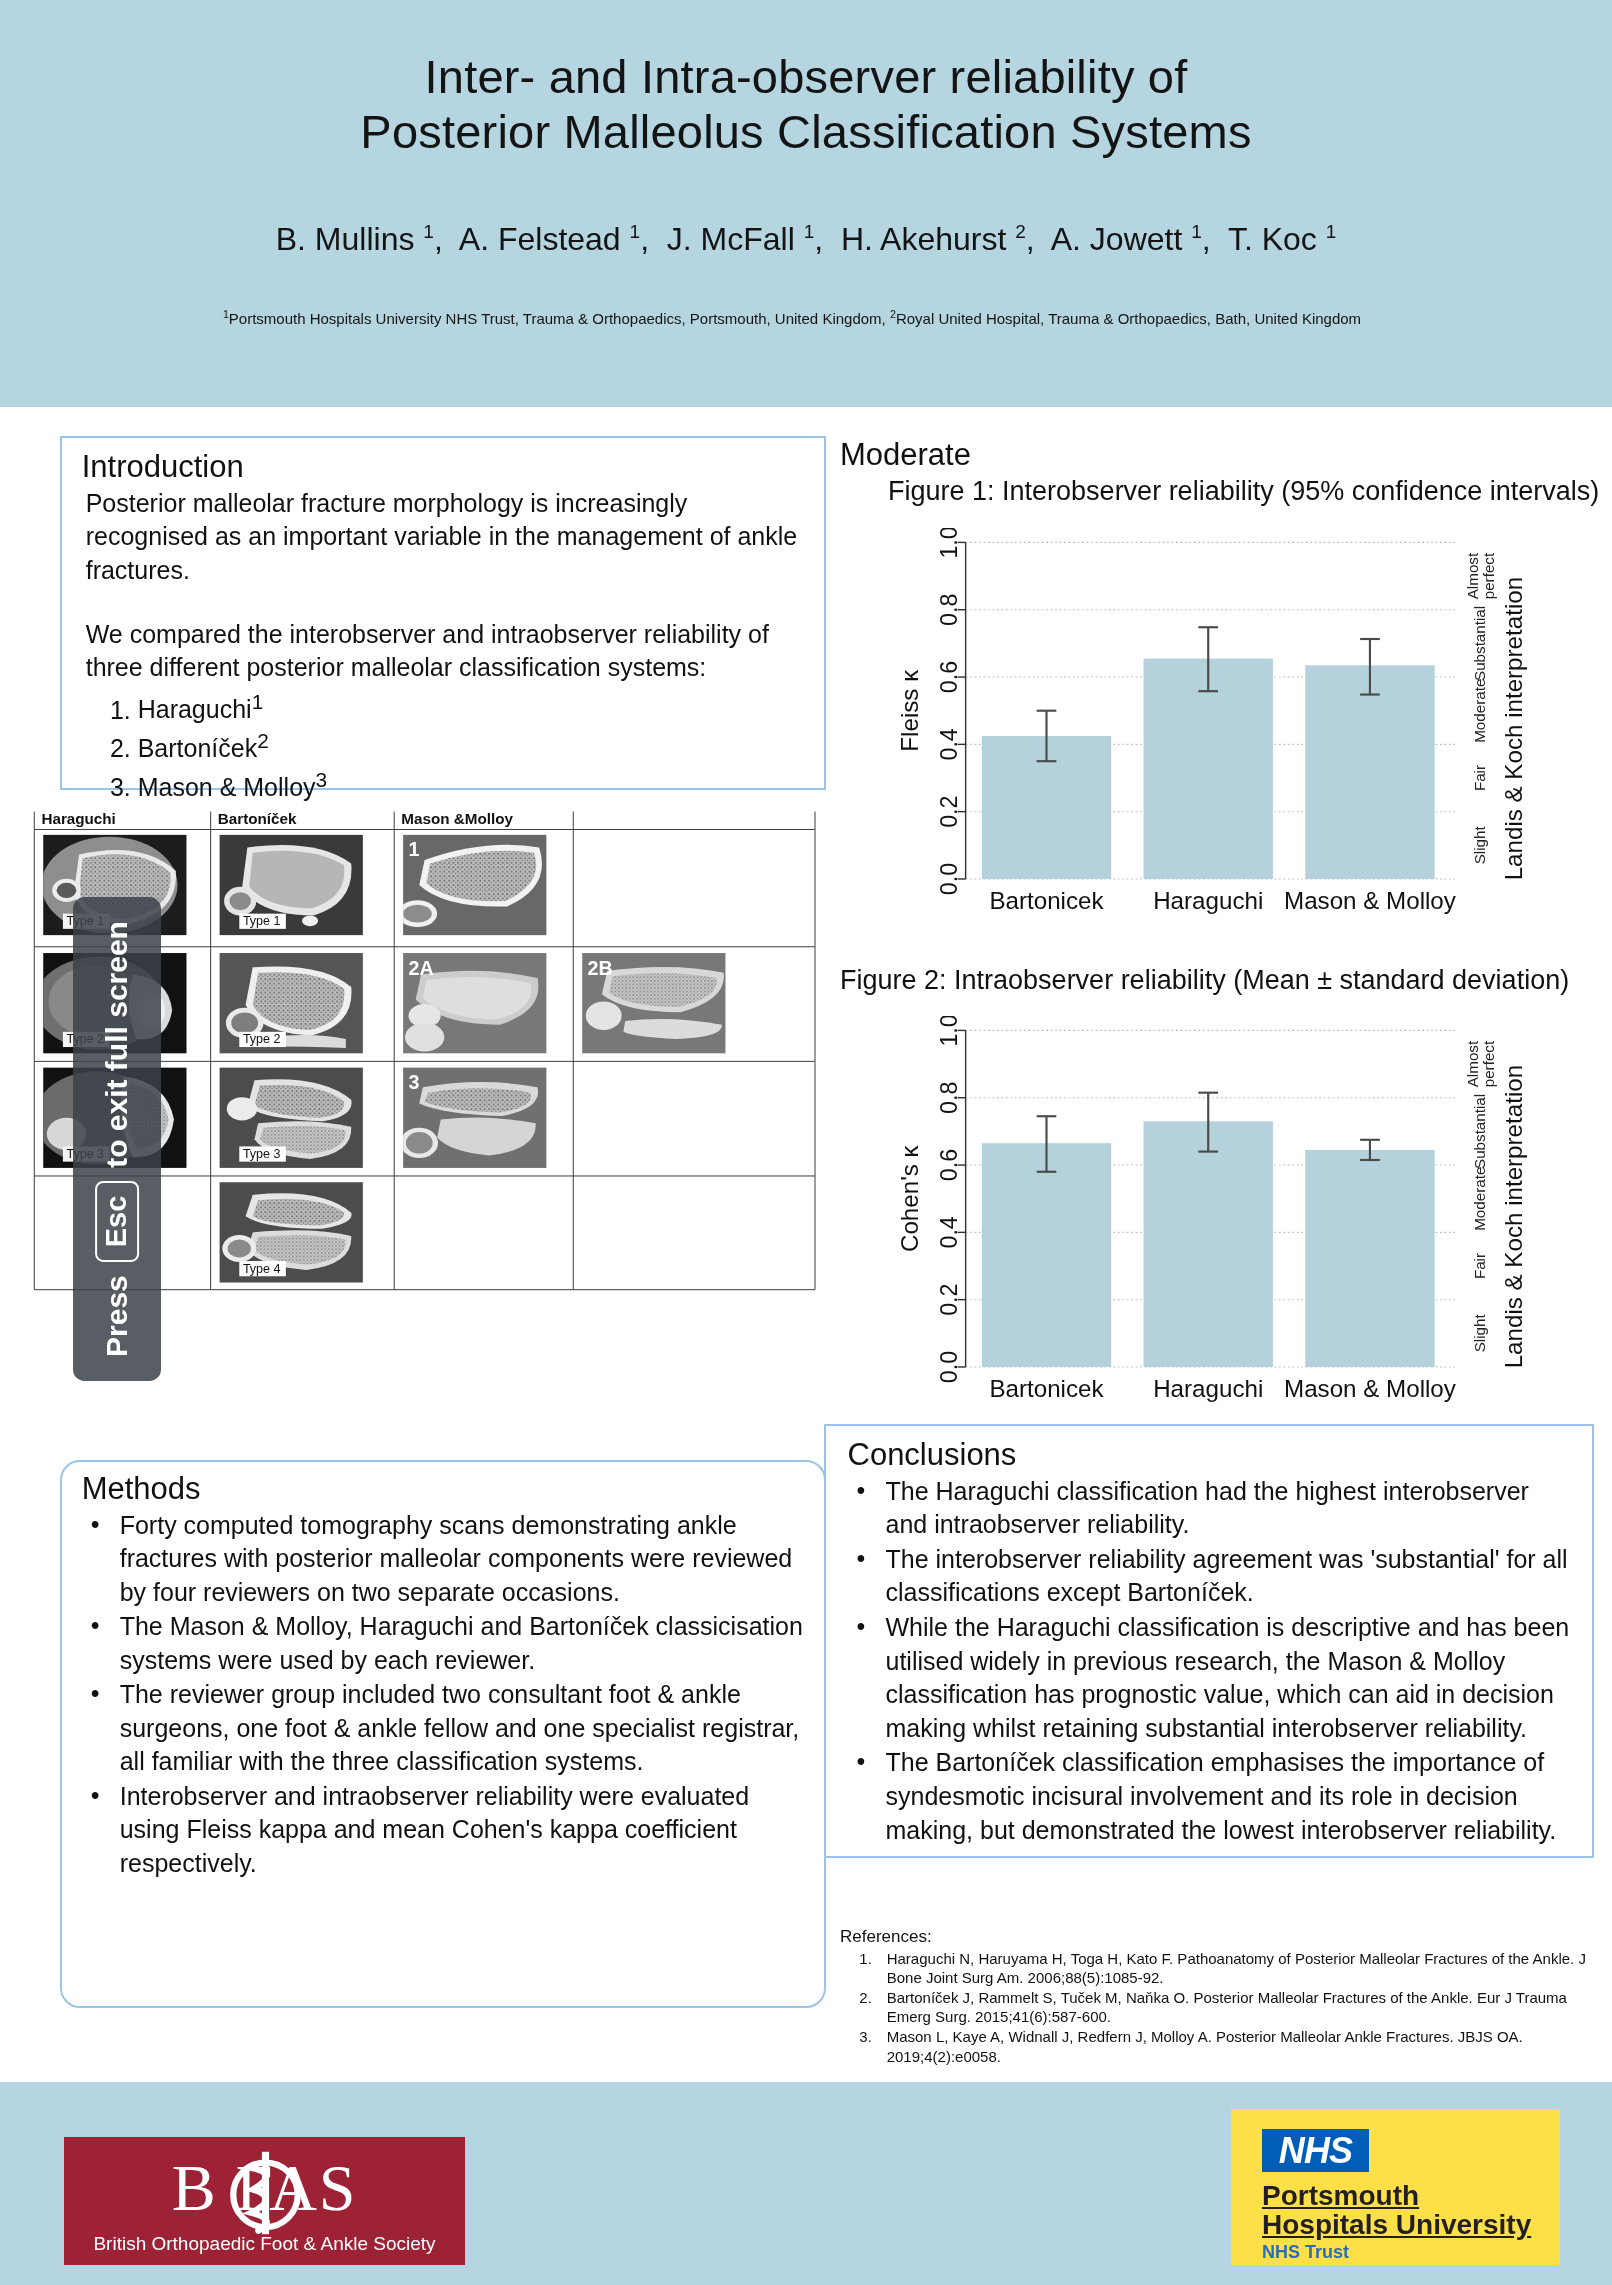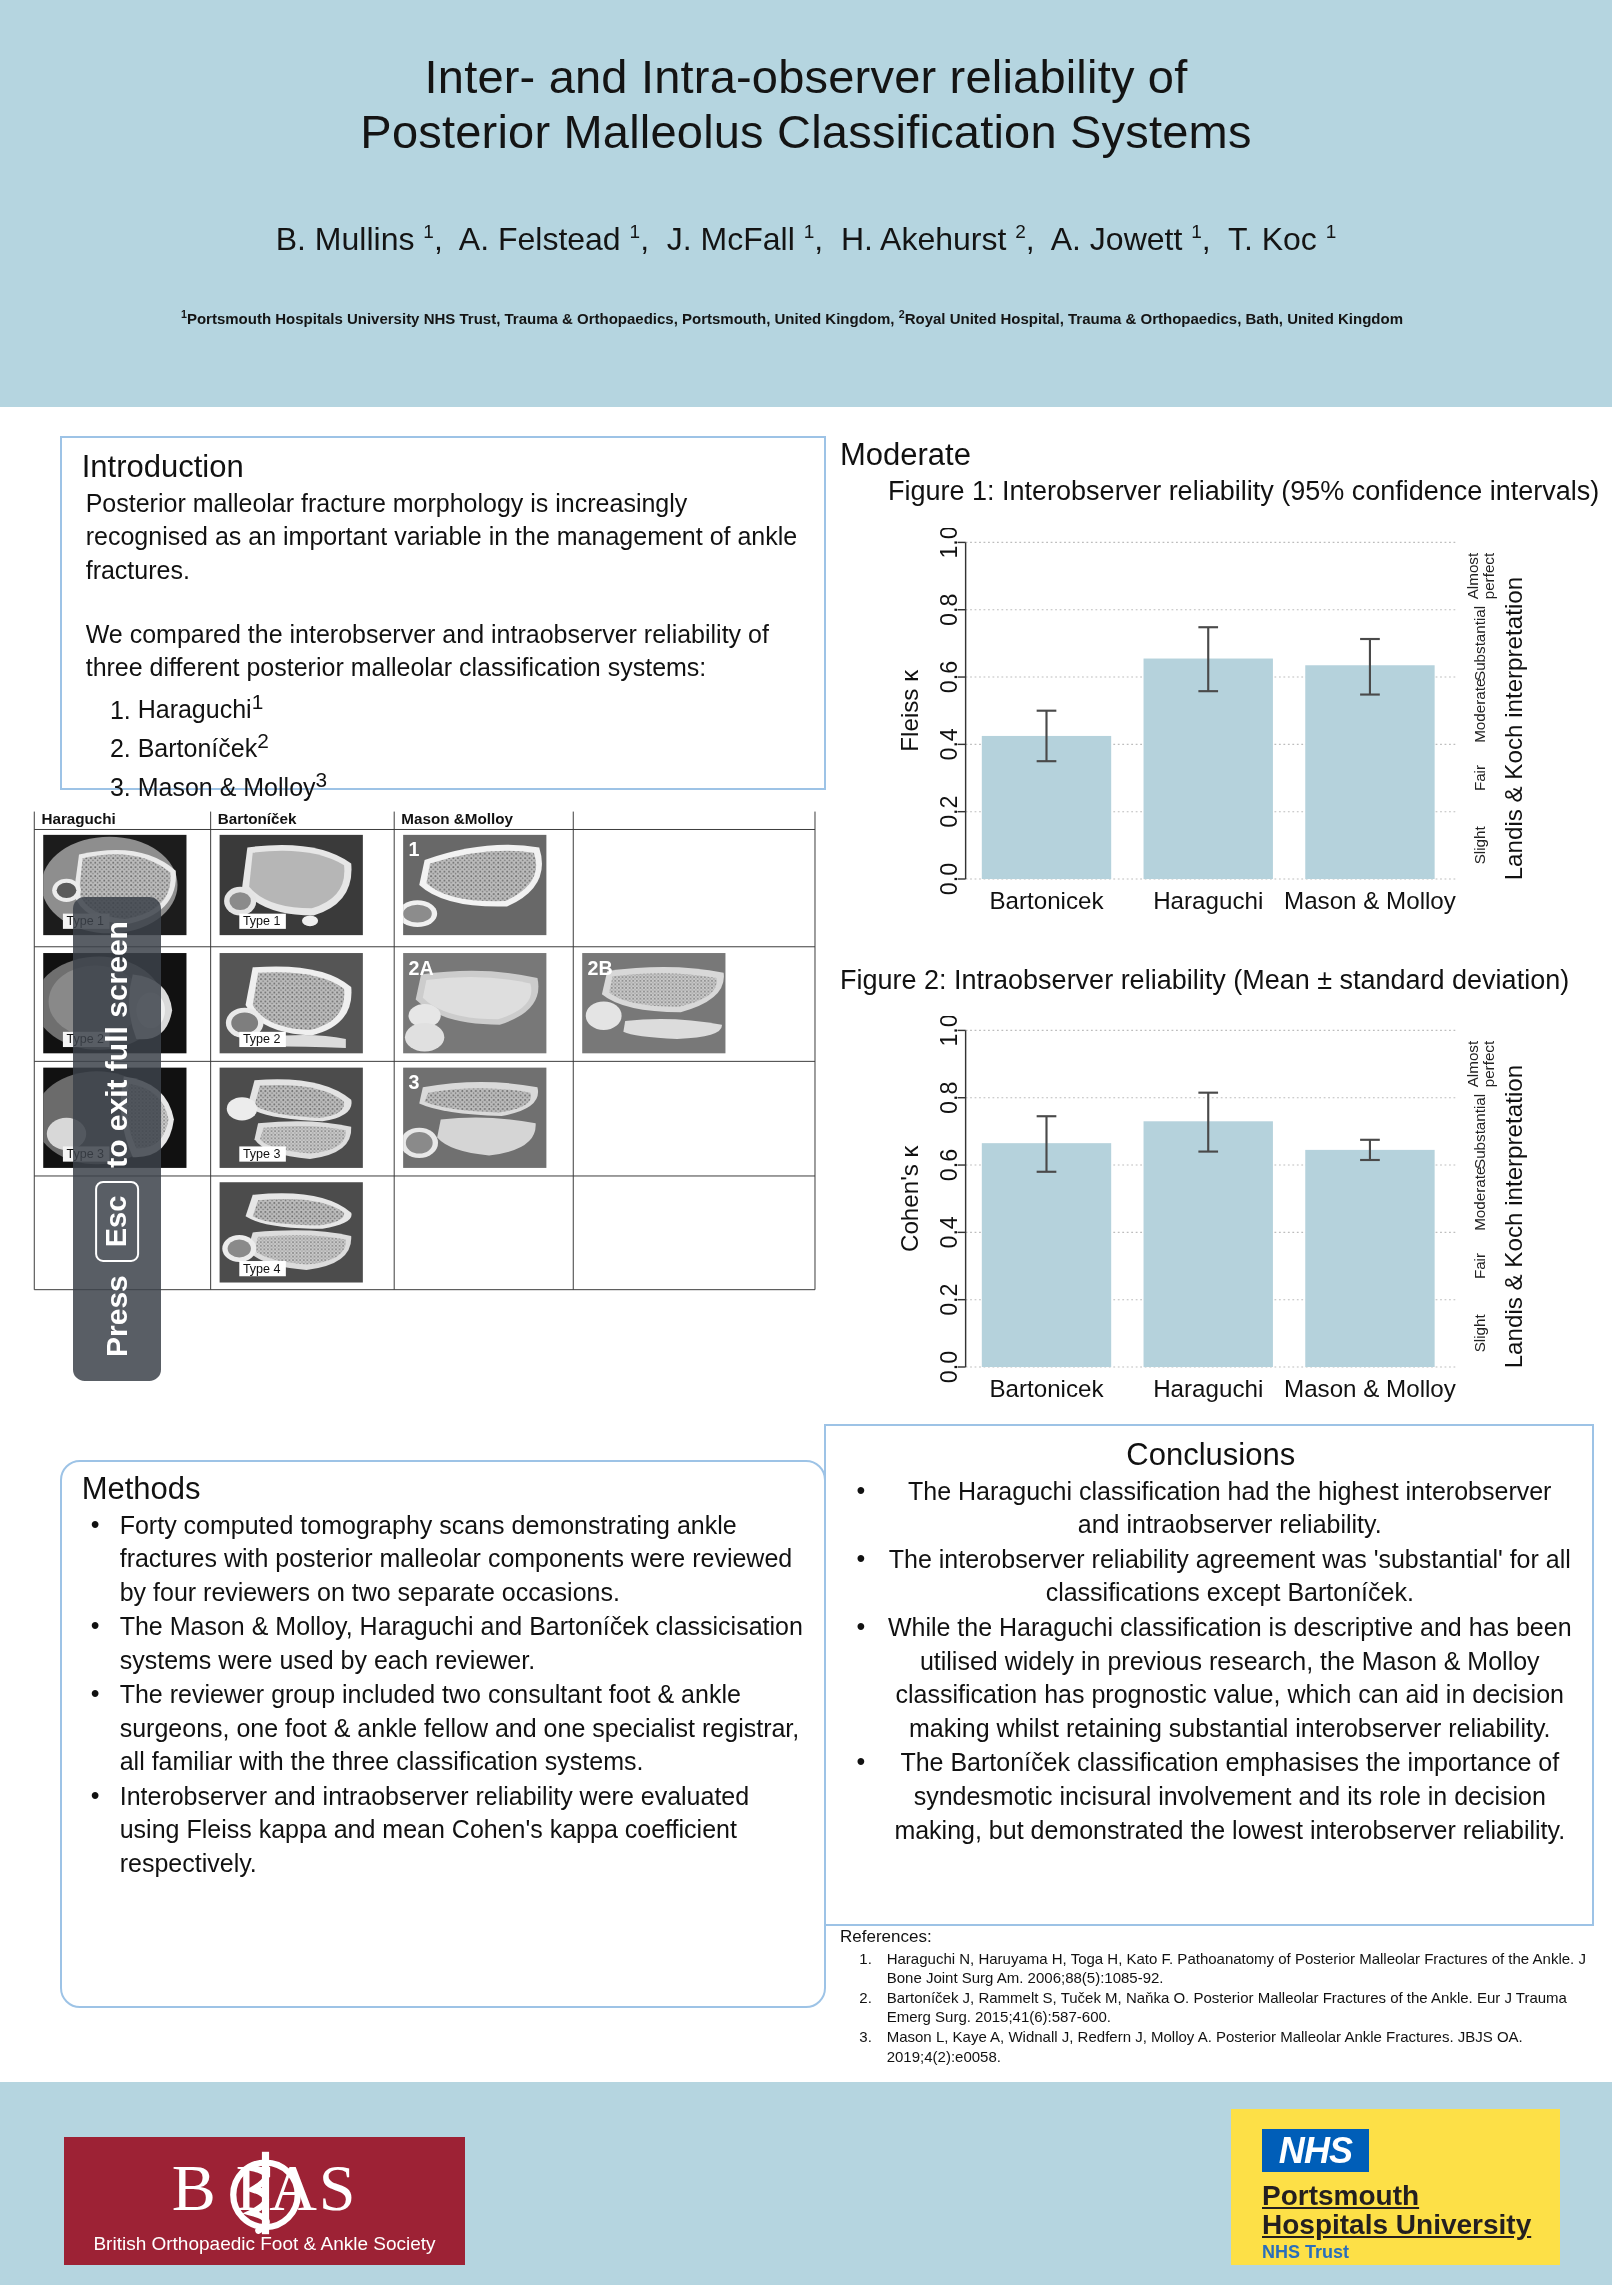--- a/index.html
+++ b/index.html
@@ -23,21 +23,21 @@
     font-size:47px;font-weight:400;line-height:1.18;
     letter-spacing:0.2px;color:#141414;
   }
   .poster-authors{
     margin:14px;padding-top:47px;
     font-size:32px;font-weight:400;color:#141414;text-align:center;
   }
   .poster-authors sup{font-size:19px;}
   .poster-affil{
     margin:0;padding-top:36px;
-    font-size:15px;font-weight:700;color:#141414;
+    font-size:15px;font-weight:400;color:#141414;
     padding-left:19px;padding-right:47px;
   }
   .poster-affil sup{font-size:10.7px;}
 
   
   .box{
     position:absolute;box-sizing:border-box;
     background:#ffffff;border:2.7px solid #9dc3e6;
   }
   .sec-head{
@@ -57,21 +57,21 @@
   .bullets{list-style:none;margin:1.8px 0 0 0;padding:0;}
   .bullets li{
     font-size:25px;line-height:1.34;position:relative;
     padding-left:38px;margin-bottom:0.9px;
   }
   .bullets li:before{
     content:"\2022";position:absolute;left:9px;top:-0.9px;font-size:25px;
   }
 
   
-  #conclusions{left:824px;top:1424px;width:770px;height:502px;padding:12.5px 18px 9px 21.5px;text-align:center;}
+  #conclusions{left:824px;top:1424px;width:770px;height:434px;padding:12.5px 18px 9px 21.5px;}
   #conclusions .bullets li{font-size:25px;line-height:1.345;}
 
   
   .results-head{
     position:absolute;left:840px;top:437px;
     font-size:31px;color:#111;
   }
   .fig-cap{
     position:absolute;font-size:27px;color:#111;white-space:nowrap;
   }

